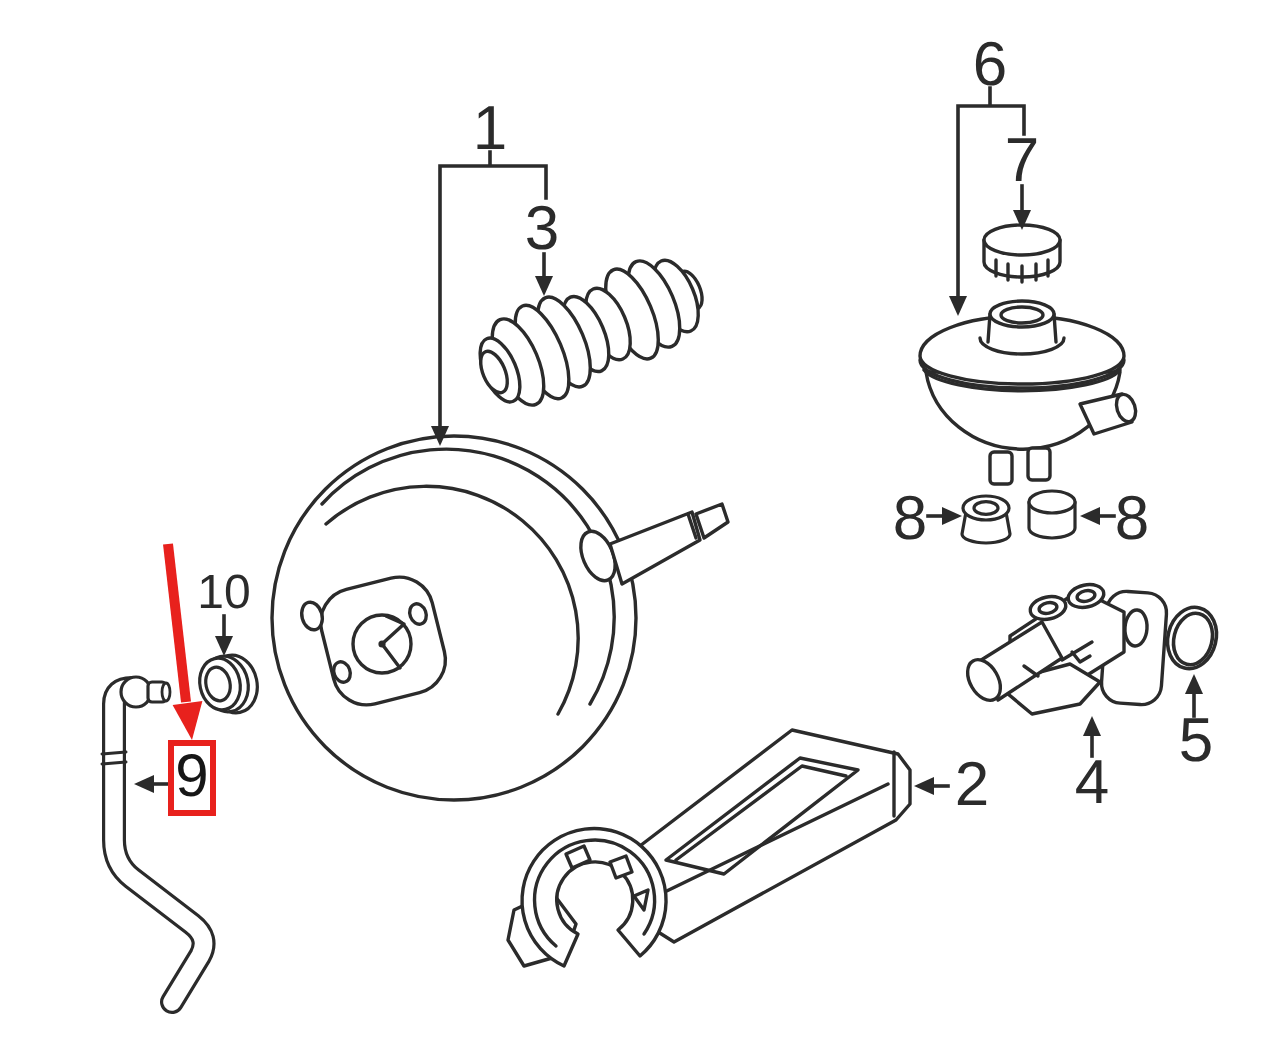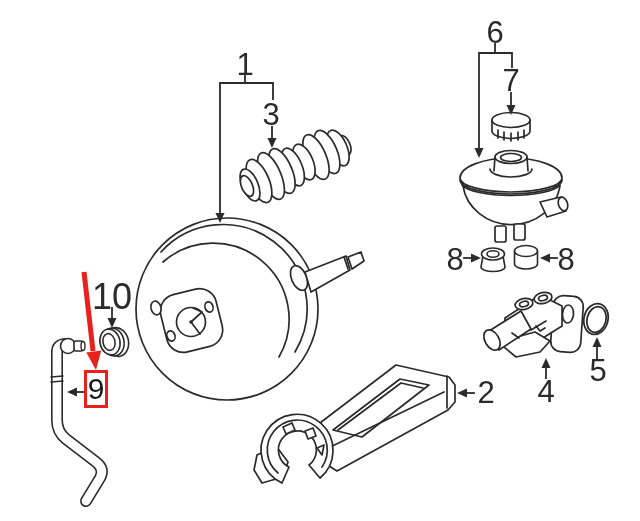--- a/index.html
+++ b/index.html
@@ -7,21 +7,21 @@
     position:relative;width:640px;height:521px;overflow:hidden;
     background:var(--bg,#ffffff);
     font-family:"Liberation Sans",sans-serif;
   }
   .stage svg{position:absolute;left:0;top:0;color:var(--line,#2b2b2b);}
   .lbl{
     position:absolute;transform:translate(-50%,-50%);
     font-size:31px;line-height:1;color:var(--line,#2b2b2b);
     user-select:none;white-space:nowrap;
   }
-  .lbl-sm{font-size:36px;}
+  .lbl-sm{font-size:24px;}
   .red-box{
     position:absolute;left:84px;top:370px;width:24px;height:38px;
     border:3.2px solid var(--hl,#e8211d);box-sizing:border-box;
     display:flex;align-items:center;justify-content:center;
   }
   .red-box span{font-size:30px;line-height:1;color:#161616;}
 </style>
 </head>
 <body>
 

